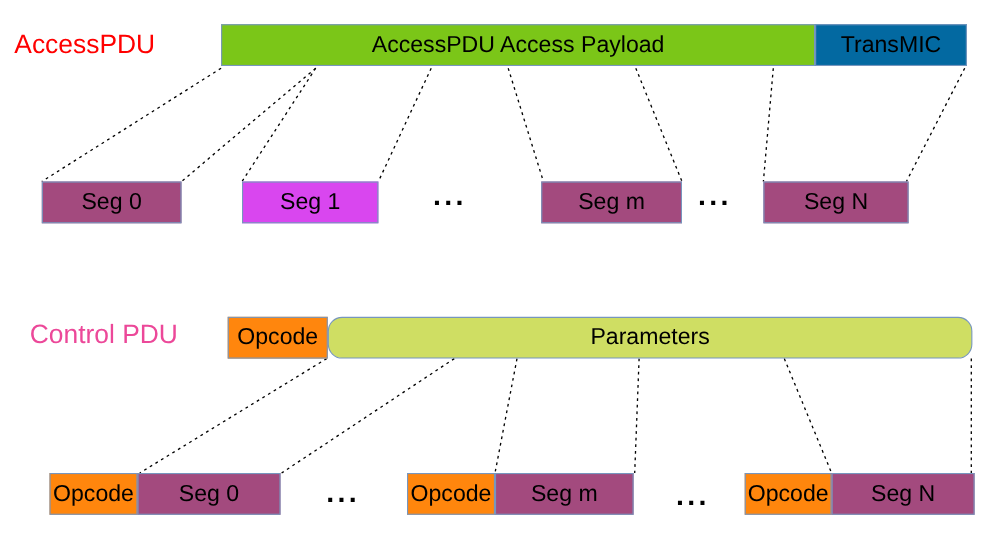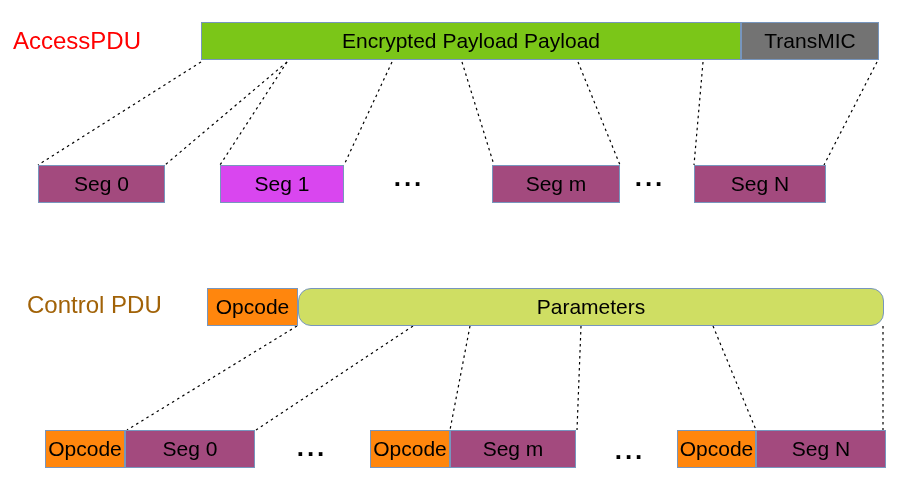--- a/index.html
+++ b/index.html
@@ -62,37 +62,37 @@
       <line x1="297" y1="326" x2="127" y2="430" stroke="#000000" stroke-width="1.2" stroke-dasharray="2.5,3.5"></line>
       <line x1="413" y1="326" x2="256" y2="430" stroke="#000000" stroke-width="1.2" stroke-dasharray="2.5,3.5"></line>
       <line x1="470" y1="326" x2="450" y2="430" stroke="#000000" stroke-width="1.2" stroke-dasharray="2.5,3.5"></line>
       <line x1="581" y1="326" x2="577" y2="430" stroke="#000000" stroke-width="1.2" stroke-dasharray="2.5,3.5"></line>
       <line x1="713" y1="326" x2="756" y2="430" stroke="#000000" stroke-width="1.2" stroke-dasharray="2.5,3.5"></line>
       <line x1="883" y1="326" x2="883" y2="430" stroke="#000000" stroke-width="1.2" stroke-dasharray="2.5,3.5"></line>
     </svg>
 
   <div class="pdu-label" style="left: 13px; top: 27px; color: rgb(255, 0, 0);">AccessPDU</div>
 
-  <div class="box" style="left: 201px; top: 22px; width: 540px; height: 38px; background: rgb(123, 198, 24);">Encrypted Payload Payload</div>
+  <div class="box" style="left: 201px; top: 22px; width: 540px; height: 38px; background: rgb(123, 198, 24);">AccessPDU Access Payload</div>
 
-  <div class="box" style="left: 741px; top: 22px; width: 138px; height: 38px; background: #737373;">TransMIC</div>
+  <div class="box" style="left: 741px; top: 22px; width: 138px; height: 38px; background: #0369a1;">TransMIC</div>
 
   <div class="box" style="left: 38px; top: 165px; width: 127px; height: 38px; background: rgb(163, 74, 126);">Seg 0</div>
 
   <div class="box" style="left: 220px; top: 165px; width: 124px; height: 38px; background: #d946ef;">Seg 1</div>
 
   <div class="dots" style="left:385px; top:162px; width:48px; height:30px;">...</div>
 
   <div class="box" style="left: 492px; top: 165px; width: 128px; height: 38px; background: rgb(163, 74, 126);">Seg m</div>
 
   <div class="dots" style="left:626px; top:162px; width:48px; height:30px;">...</div>
 
   <div class="box" style="left: 694px; top: 165px; width: 132px; height: 38px; background: rgb(163, 74, 126);">Seg N</div>
 
-  <div class="pdu-label" style="left: 27px; top: 291px; color: #a16207;">Control PDU</div>
+  <div class="pdu-label" style="left: 27px; top: 291px; color: #ec4899;">Control PDU</div>
 
   <div class="box" style="left: 207px; top: 288px; width: 91px; height: 38px; background: rgb(255, 134, 13);">Opcode</div>
 
   <div class="box" style="left: 298px; top: 288px; width: 586px; height: 38px; background: rgb(207, 222, 99); border-radius: 13px;">Parameters</div>
 
   <div class="box" style="left: 45px; top: 430px; width: 80px; height: 38px; background: rgb(255, 134, 13);">Opcode</div>
   <div class="box" style="left: 125px; top: 430px; width: 130px; height: 38px; background: rgb(163, 74, 126);">Seg 0</div>
 
   <div class="dots" style="left:288px; top:432px; width:48px; height:30px;">...</div>
 

